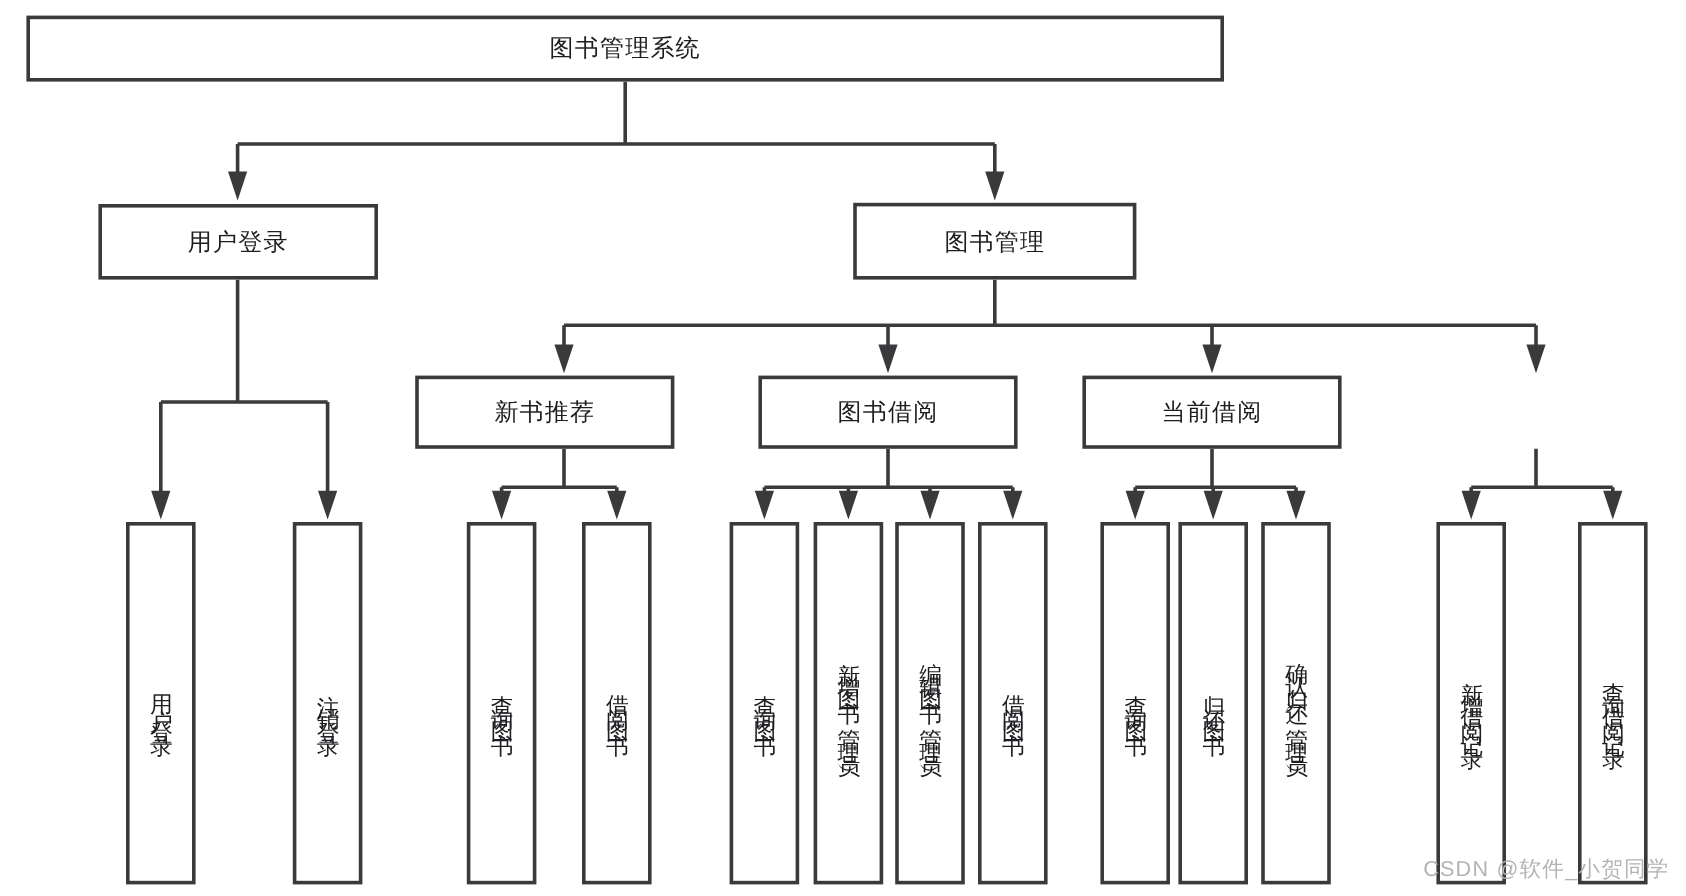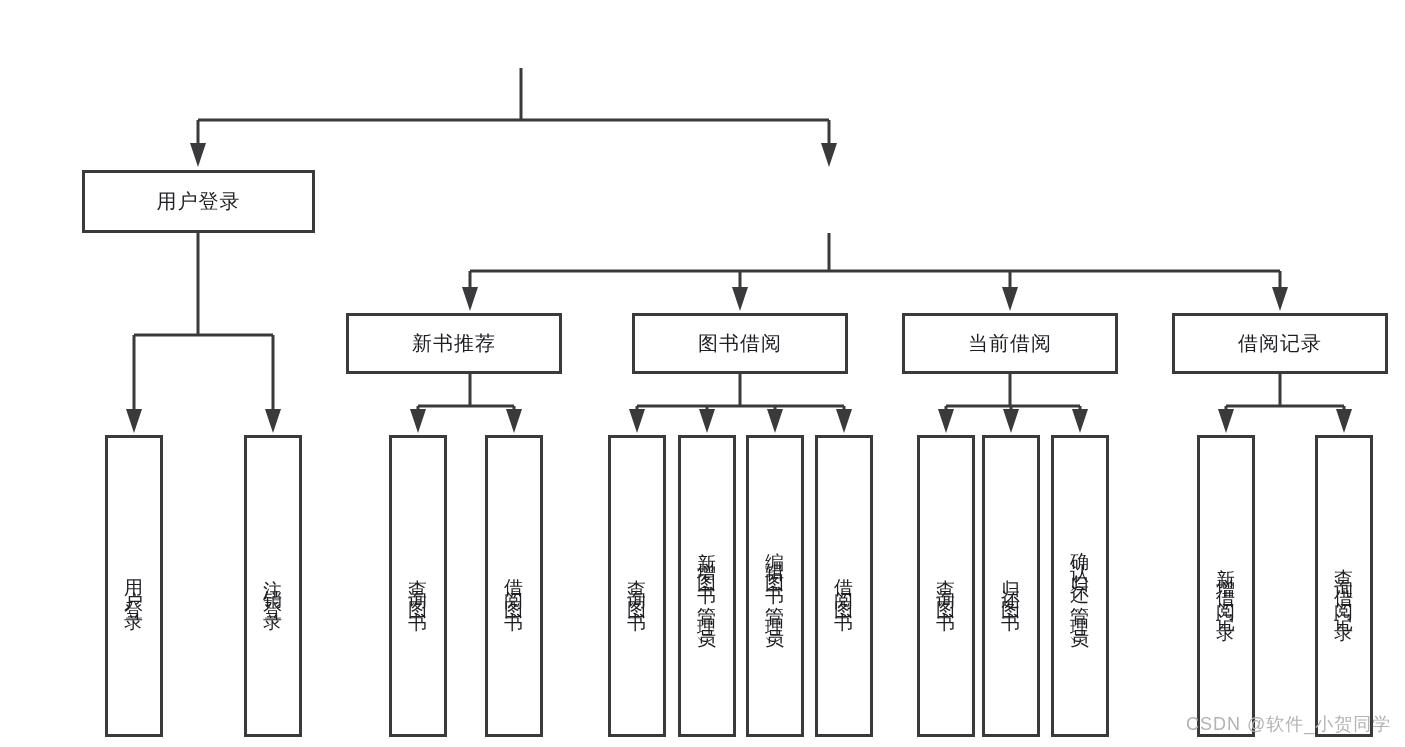--- a/index.html
+++ b/index.html
@@ -85,36 +85,39 @@
     <path d="M1010 374 V406 M946 406 H1080 M946 406 V410 M1011 406 V410 M1080 406 V410"></path>
     <polygon points="938,409 954,409 946,433"></polygon>
     <polygon points="1003,409 1019,409 1011,433"></polygon>
     <polygon points="1072,409 1088,409 1080,433"></polygon>
 
     <path d="M1280 374 V406 M1226 406 H1344 M1226 406 V410 M1344 406 V410"></path>
     <polygon points="1218,409 1234,409 1226,433"></polygon>
     <polygon points="1336,409 1352,409 1344,433"></polygon>
   </svg>
 
+  <div class="node h" style="left:22px;top:13px;width:998px;height:55px">
+    <span class="lbl">图书管理系统</span>
+  </div>
 
   <div class="node h" style="left:82px;top:170px;width:233px;height:63px">
     <span class="lbl">用户登录</span>
+  </div>
+  <div class="node h" style="left:711px;top:169px;width:236px;height:64px">
+    <span class="lbl">图书管理</span>
   </div>
 
   <div class="node h" style="left:346px;top:313px;width:216px;height:61px">
     <span class="lbl">新书推荐</span>
   </div>
   <div class="node h" style="left:902px;top:313px;width:216px;height:61px">
     <span class="lbl">当前借阅</span>
   </div>
   <div class="node h" style="left:632px;top:313px;width:216px;height:61px">
     <span class="lbl">图书借阅</span>
-  </div>
-  <div class="node h" style="left:1172px;top:313px;width:216px;height:61px">
-    <span class="lbl">借阅记录</span>
   </div>
 
   <div class="node v" style="left:105px;top:435px;width:58px;height:302px">
     <span class="lbl">用户登录</span>
   </div>
   <div class="node v" style="left:244px;top:435px;width:58px;height:302px">
     <span class="lbl">注销登录</span>
   </div>
 
   <div class="node v" style="left:389px;top:435px;width:58px;height:302px">

